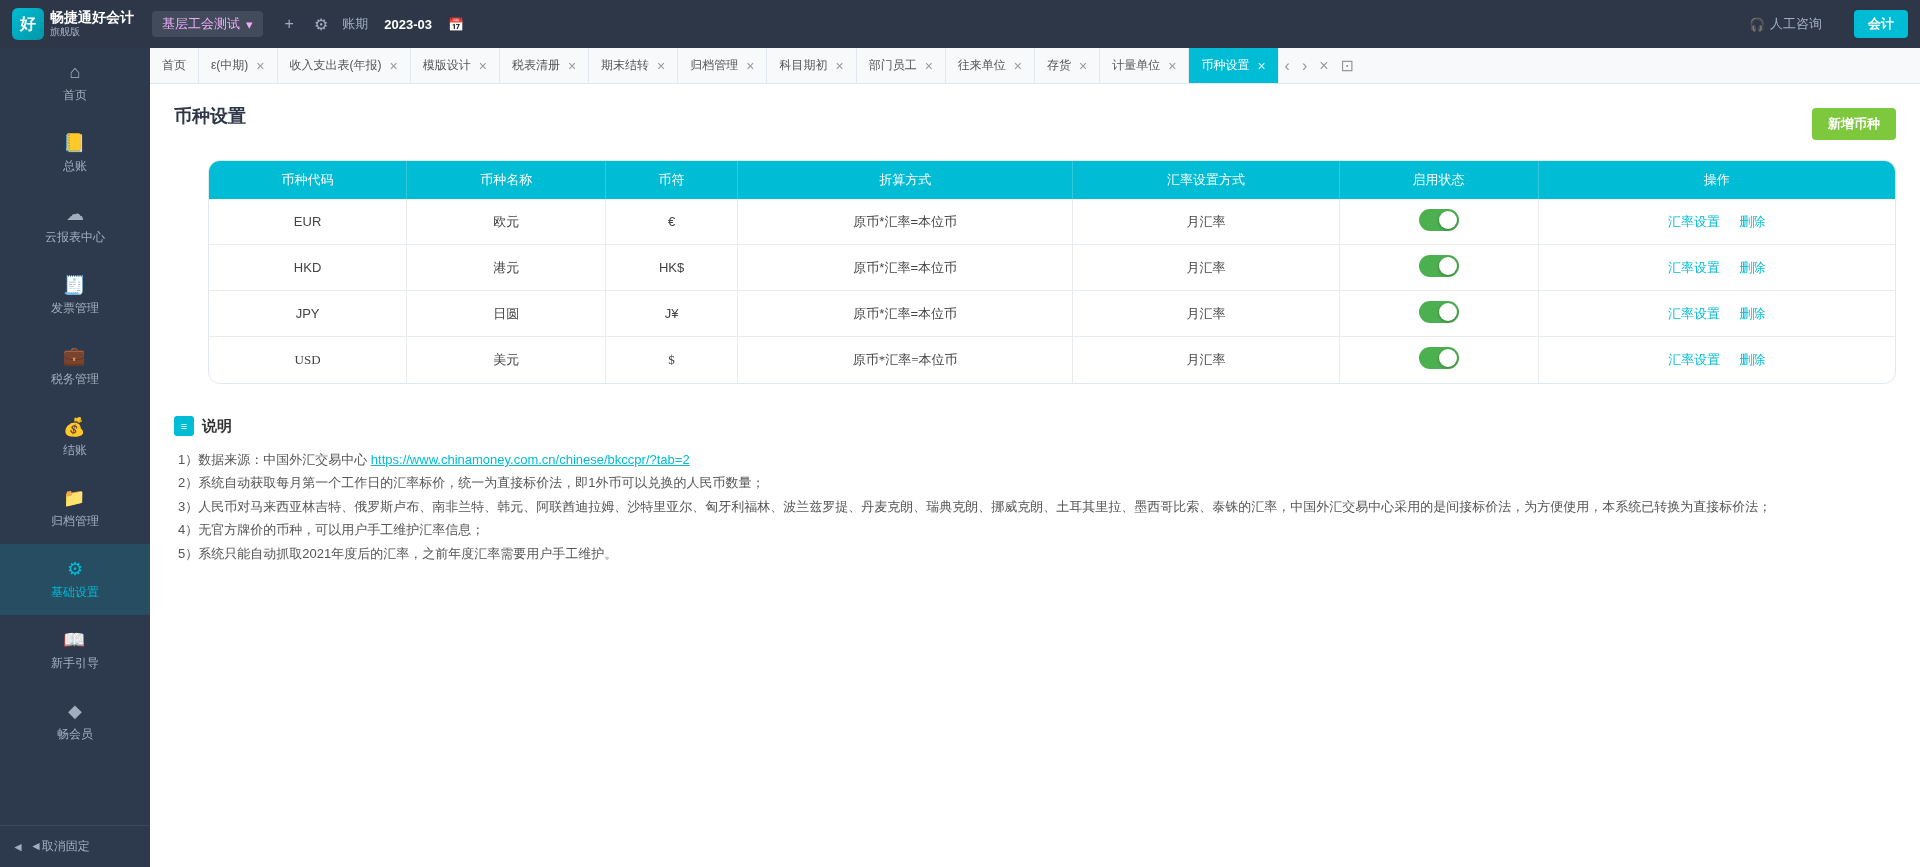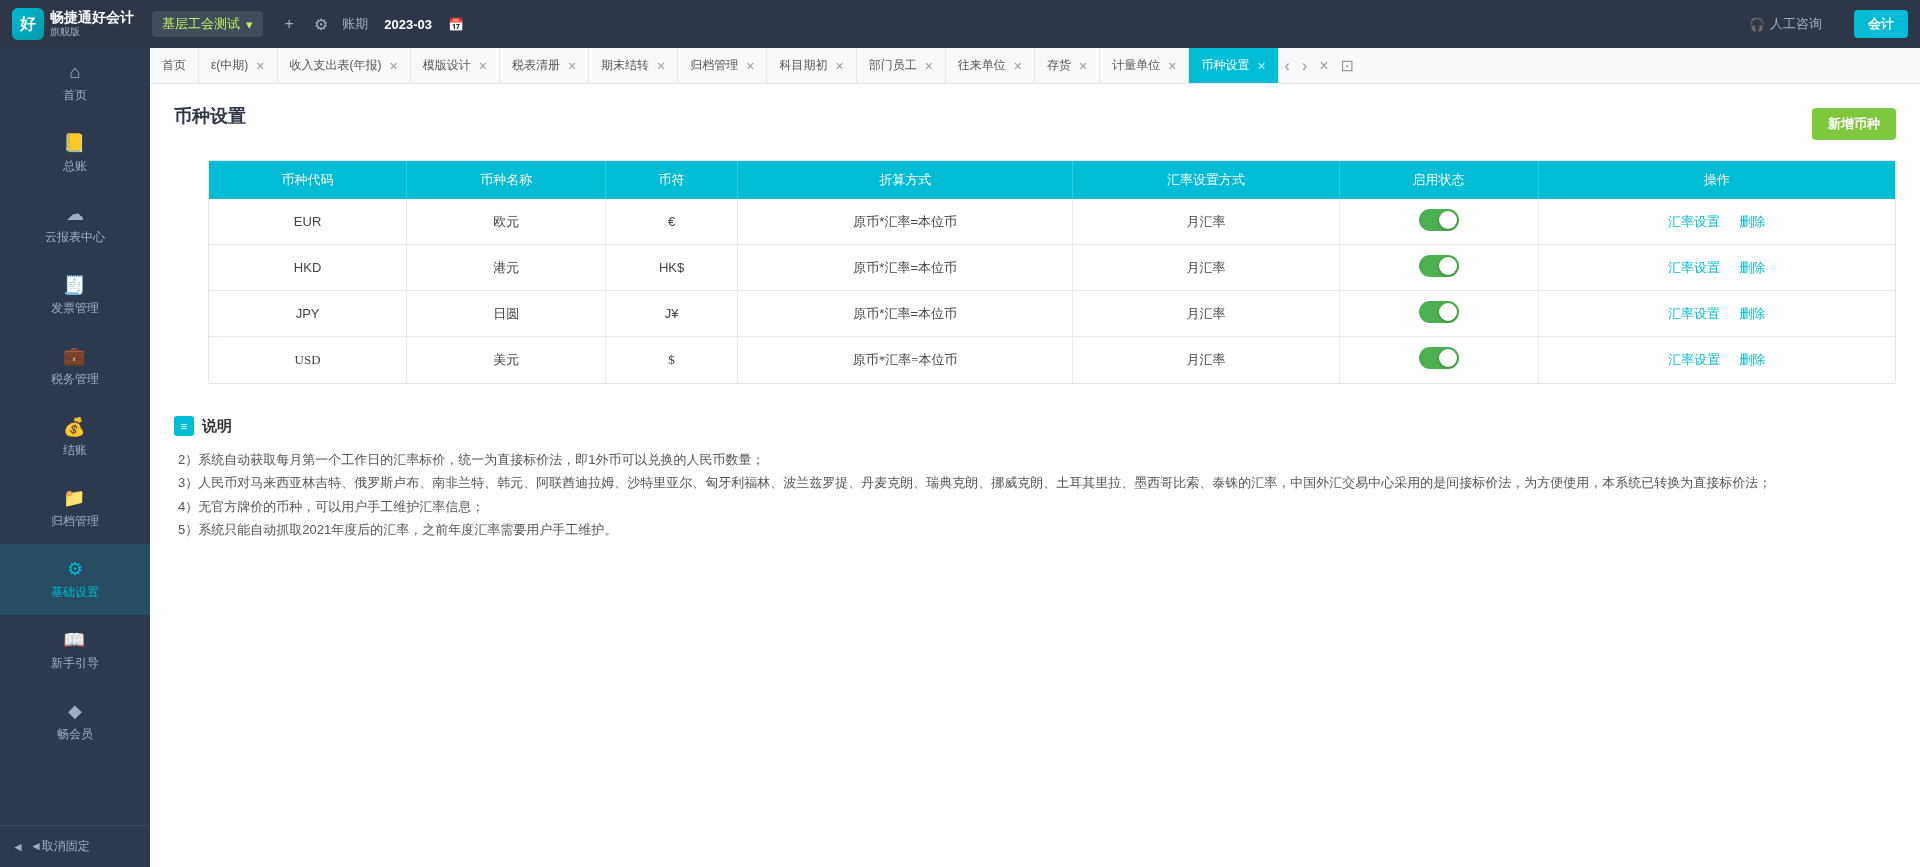--- a/index.html
+++ b/index.html
@@ -7,21 +7,21 @@
 
     
     .top-bar {
       display: flex; align-items: center; background: #2d3748; height: 48px; padding: 0 12px; gap: 10px; flex-shrink: 0;
     }
     .logo-area { display: flex; align-items: center; gap: 6px; min-width: 130px; }
     .logo-icon { width: 32px; height: 32px; background: linear-gradient(135deg, #00bcd4, #0097a7); border-radius: 6px; display: flex; align-items: center; justify-content: center; color: white; font-size: 16px; font-weight: bold; }
     .logo-text { color: white; font-size: 14px; font-weight: bold; line-height: 1.2; }
     .logo-sub { color: #a0aec0; font-size: 10px; }
     .workspace-selector { display: flex; align-items: center; gap: 6px; color: white; font-size: 13px; background: rgba(255,255,255,0.1); padding: 4px 10px; border-radius: 4px; cursor: pointer; }
-    .workspace-selector span { color: #bef264; text-align: right; }
+    .workspace-selector span { color: #f0abfc; text-align: right; }
     .top-actions { display: flex; align-items: center; gap: 12px; margin-left: 8px; }
     .top-icon-btn { color: #a0aec0; cursor: pointer; font-size: 16px; padding: 4px; }
     .period-area { display: flex; align-items: center; gap: 16px; color: #e2e8f0; font-size: 13px; }
     .period-label { color: #a0aec0; }
     .period-value { color: white; font-weight: bold; }
     .period-cal { color: #00bcd4; cursor: pointer; }
     .right-area { margin-left: auto; display: flex; align-items: center; gap: 12px; }
     .help-btn { display: flex; align-items: center; gap: 4px; color: #a0aec0; cursor: pointer; font-size: 13px; }
     .account-btn { background: #00bcd4; color: white; border: none; padding: 5px 14px; border-radius: 4px; cursor: pointer; font-size: 13px; font-weight: bold; margin-left: 20px; }
 
@@ -46,21 +46,21 @@
     .tab-close { color: #999; font-size: 14px; cursor: pointer; margin-left: 2px; }
     .tab-item.active .tab-close { color: rgba(255,255,255,0.8); }
     .tab-nav-btn { padding: 0 6px; color: #999; cursor: pointer; font-size: 16px; height: 100%; display: flex; align-items: center; }
 
     
     .page-content { flex: 1; padding: 20px 24px; overflow-y: auto; background: white; }
     .page-title { font-size: 18px; font-weight: bold; color: #2d3748; margin-bottom: 16px; display: flex; align-items: center; gap: 8px; }
     .new-btn { margin-left: auto; background: #7ec83e; color: white; border: none; padding: 7px 16px; border-radius: 4px; cursor: pointer; font-size: 13px; font-weight: bold; white-space: nowrap; }
 
     
-    .table-wrapper { border: 1px solid #e2e8f0; border-radius: 2px; overflow: hidden; margin-left: 34px; }
+    .table-wrapper { border: 1px solid #e2e8f0; border-radius: 12px; overflow: hidden; margin-left: 34px; }
     table { width: 100%; border-collapse: collapse; }
     thead tr { background: #00bcd4; }
     thead th { color: white; padding: 10px 12px; font-size: 13px; font-weight: 500; text-align: center; border-right: 1px solid rgba(255,255,255,0.2); }
     thead th:last-child { border-right: none; }
     tbody tr { border-bottom: 1px solid #e8ecf0; }
     tbody tr:last-child { border-bottom: none; font-family: Liberation Serif, serif; }
     tbody td { padding: 10px 12px; text-align: center; color: #444; font-size: 13px; border-right: 1px solid #e8ecf0; }
     tbody td:last-child { border-right: none; }
 
     
@@ -305,20 +305,21 @@
             </tbody>
         </table>
       </div>
 
       <div class="notes-section">
         <div class="notes-title">
           <div class="notes-icon">≡</div>
           <span>说明</span>
         </div>
         <ul class="notes-list" id="notes-list">
+        <li>1）数据来源：中国外汇交易中心 <a class="notes-link">https://www.chinamoney.com.cn/chinese/bkccpr/?tab=2</a></li>
             <li>2）系统自动获取每月第一个工作日的汇率标价，统一为直接标价法，即1外币可以兑换的人民币数量；</li>
             <li>3）人民币对马来西亚林吉特、俄罗斯卢布、南非兰特、韩元、阿联酋迪拉姆、沙特里亚尔、匈牙利福林、波兰兹罗提、丹麦克朗、瑞典克朗、挪威克朗、土耳其里拉、墨西哥比索、泰铢的汇率，中国外汇交易中心采用的是间接标价法，为方便使用，本系统已转换为直接标价法；</li>
             <li>4）无官方牌价的币种，可以用户手工维护汇率信息；</li>
             <li>5）系统只能自动抓取2021年度后的汇率，之前年度汇率需要用户手工维护。</li>
           </ul>
       </div>
     </div>
   </div>
 </div>
 

